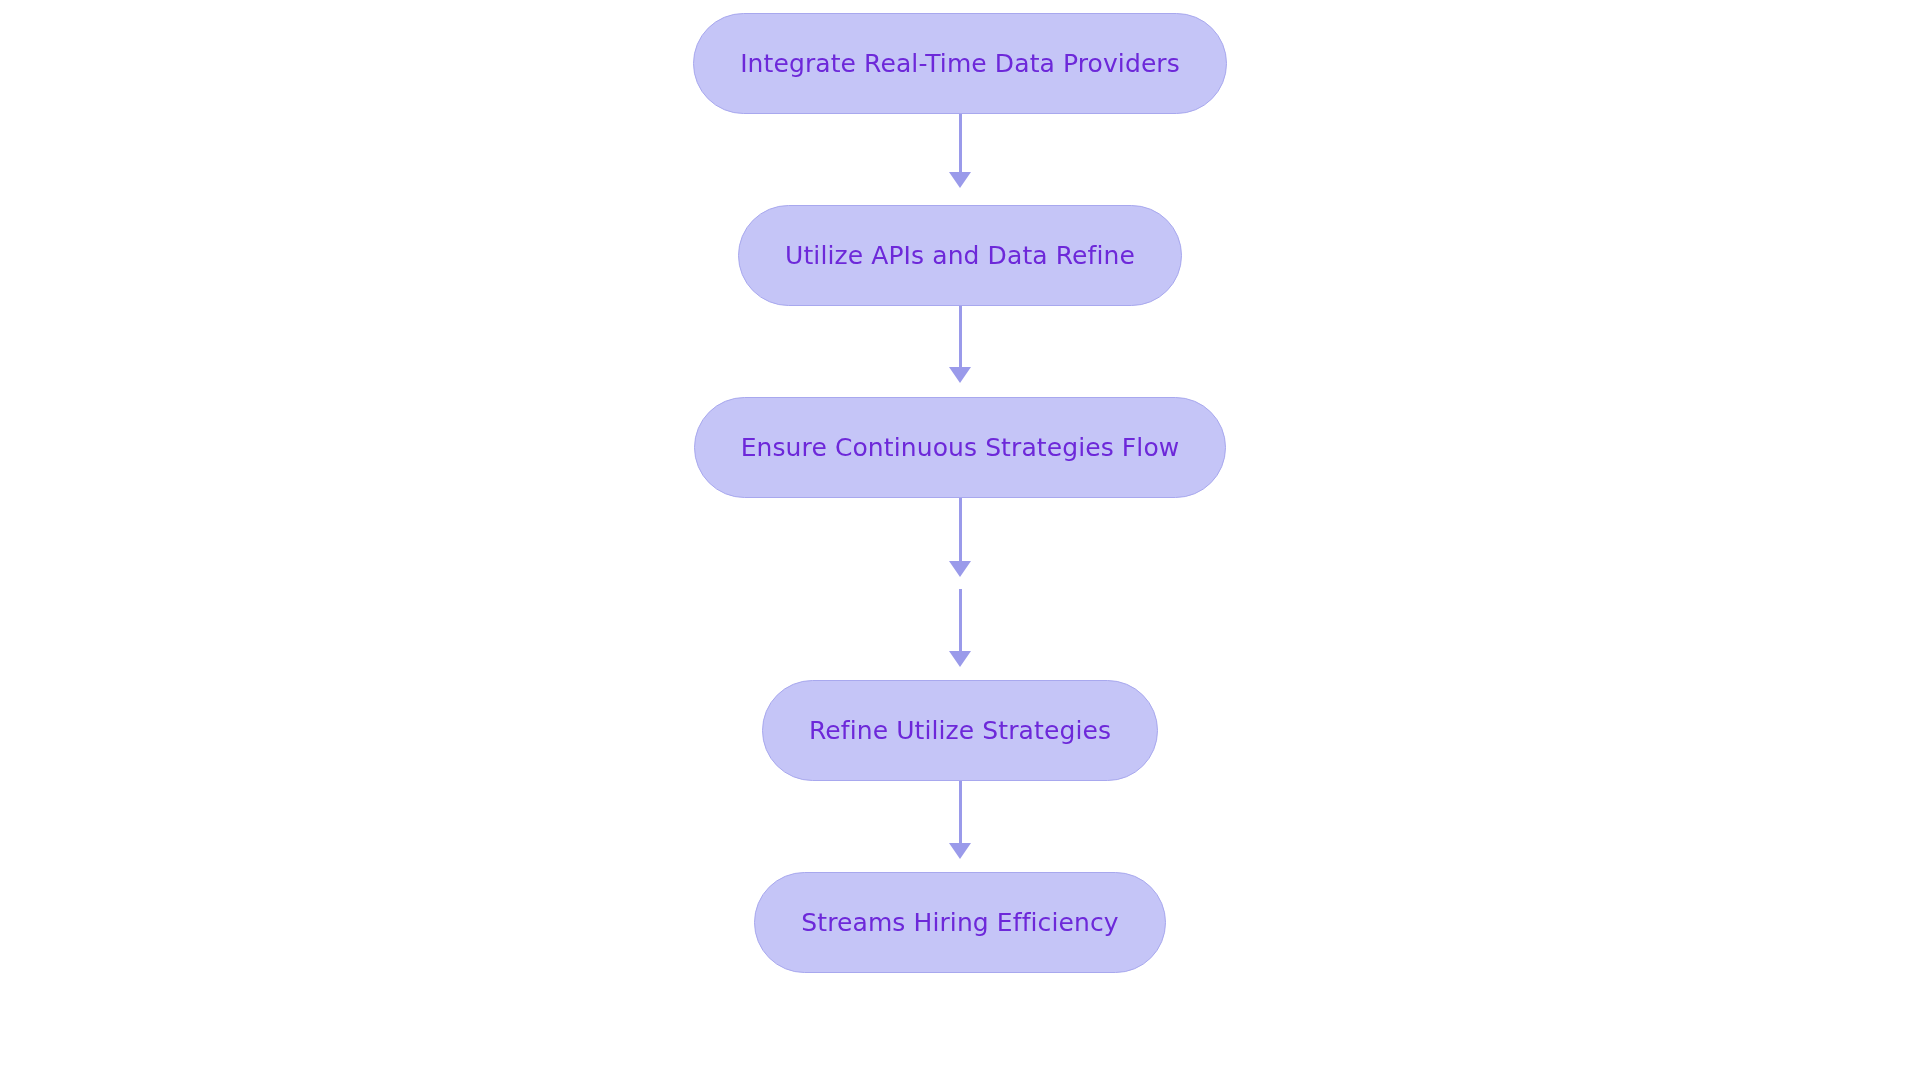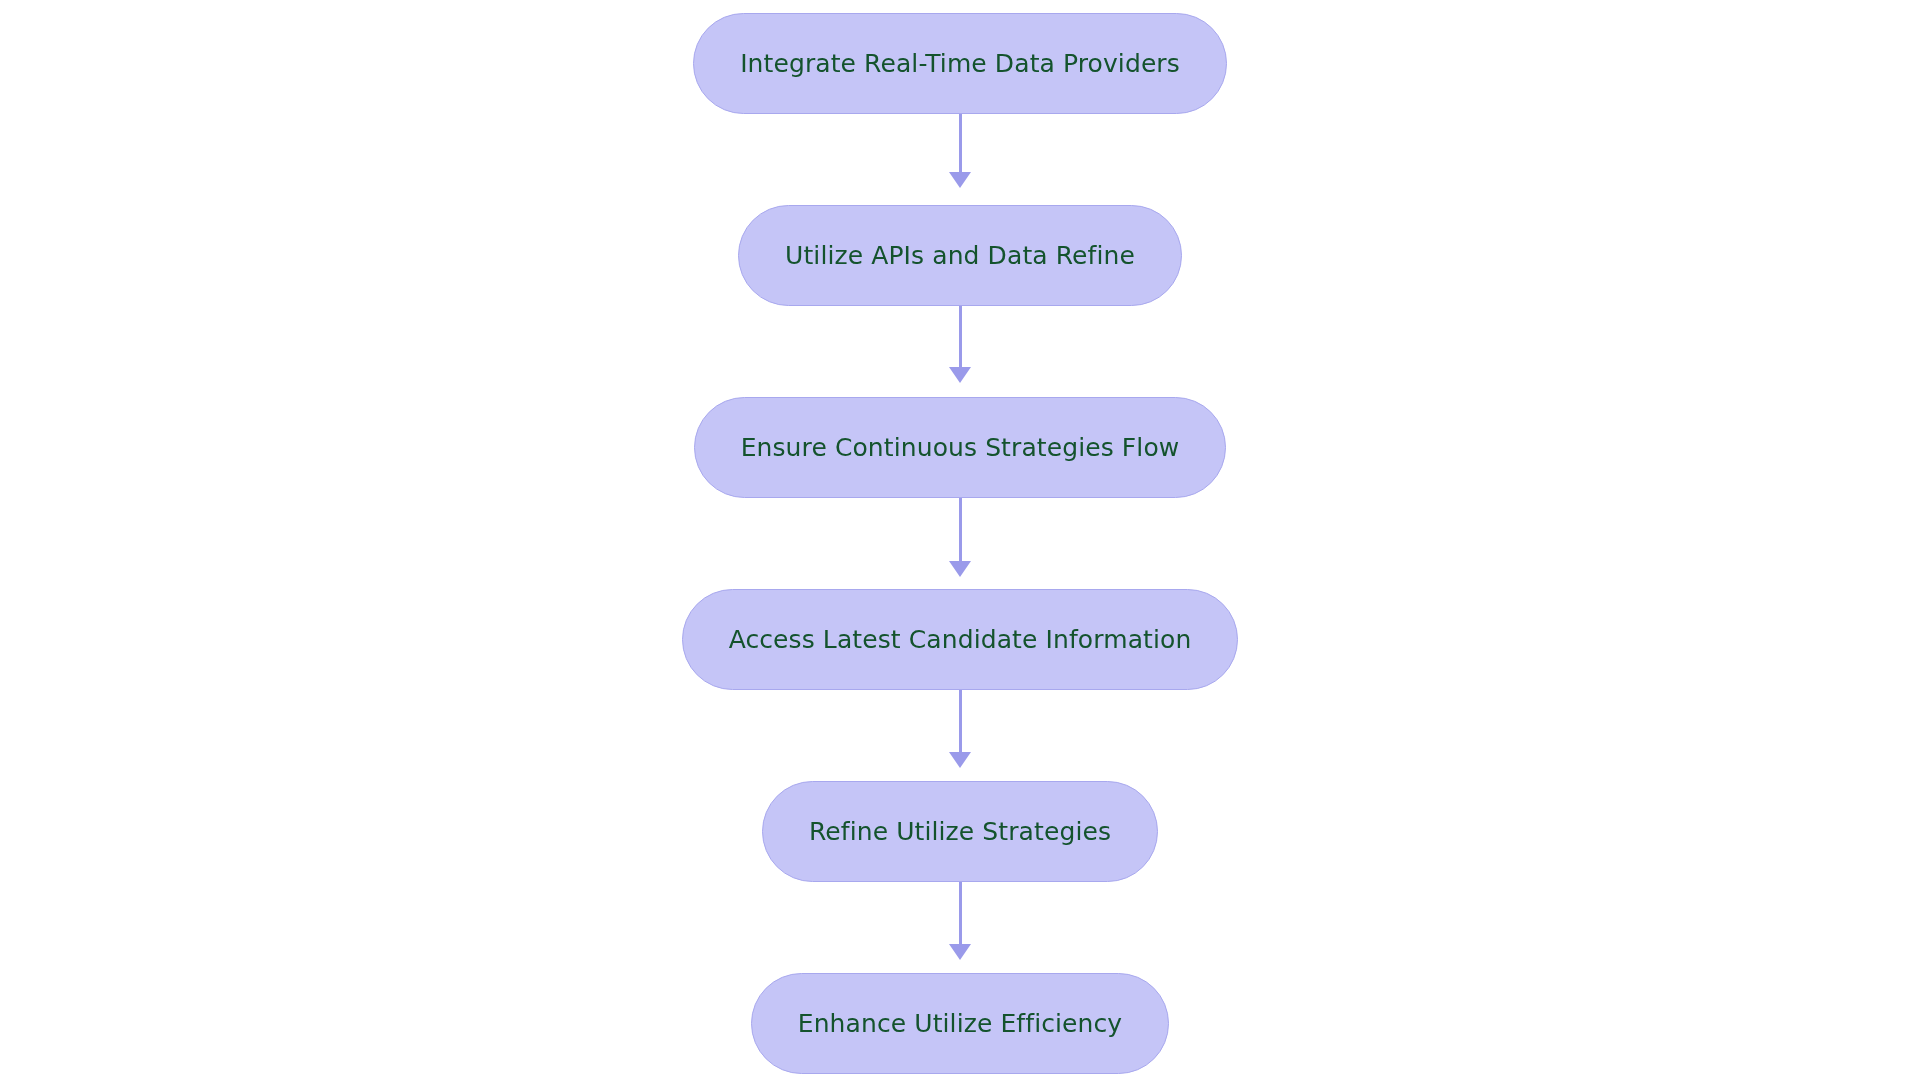--- a/index.html
+++ b/index.html
@@ -43,21 +43,21 @@
     font-size: 25px;
     font-weight: 400;
     letter-spacing: 0.1px;
     white-space: nowrap;
     padding: 0 46px;
     height: 101px;
     line-height: 101px;
   }
   .node-label {
     display: block;
-    color: #14532d;
+    color: #6d28d9;
   }
   .connector {
     position: relative;
     width: 40px;
     display: flex;
     flex-direction: column;
     align-items: center;
     justify-content: flex-start;
   }
   .connector-line {
@@ -118,40 +118,37 @@
       <span class="node-label">Ensure Continuous Strategies Flow</span>
     </div>
 
     <div class="gap-wrap gap-2">
       <div class="connector">
         <span class="connector-line"></span>
         <span class="connector-head"></span>
       </div>
     </div>
 
-    <div class="node">
-      <span class="node-label">Access Latest Candidate Information</span>
-    </div>
 
     <div class="gap-wrap gap-3">
       <div class="connector">
         <span class="connector-line"></span>
         <span class="connector-head"></span>
       </div>
     </div>
 
     <div class="node">
       <span class="node-label">Refine Utilize Strategies</span>
     </div>
 
     <div class="gap-wrap gap-4">
       <div class="connector">
         <span class="connector-line"></span>
         <span class="connector-head"></span>
       </div>
     </div>
 
     <div class="node">
-      <span class="node-label">Enhance Utilize Efficiency</span>
+      <span class="node-label">Streams Hiring Efficiency</span>
     </div>
 
   </div>
 </div>
 
 </body></html>

